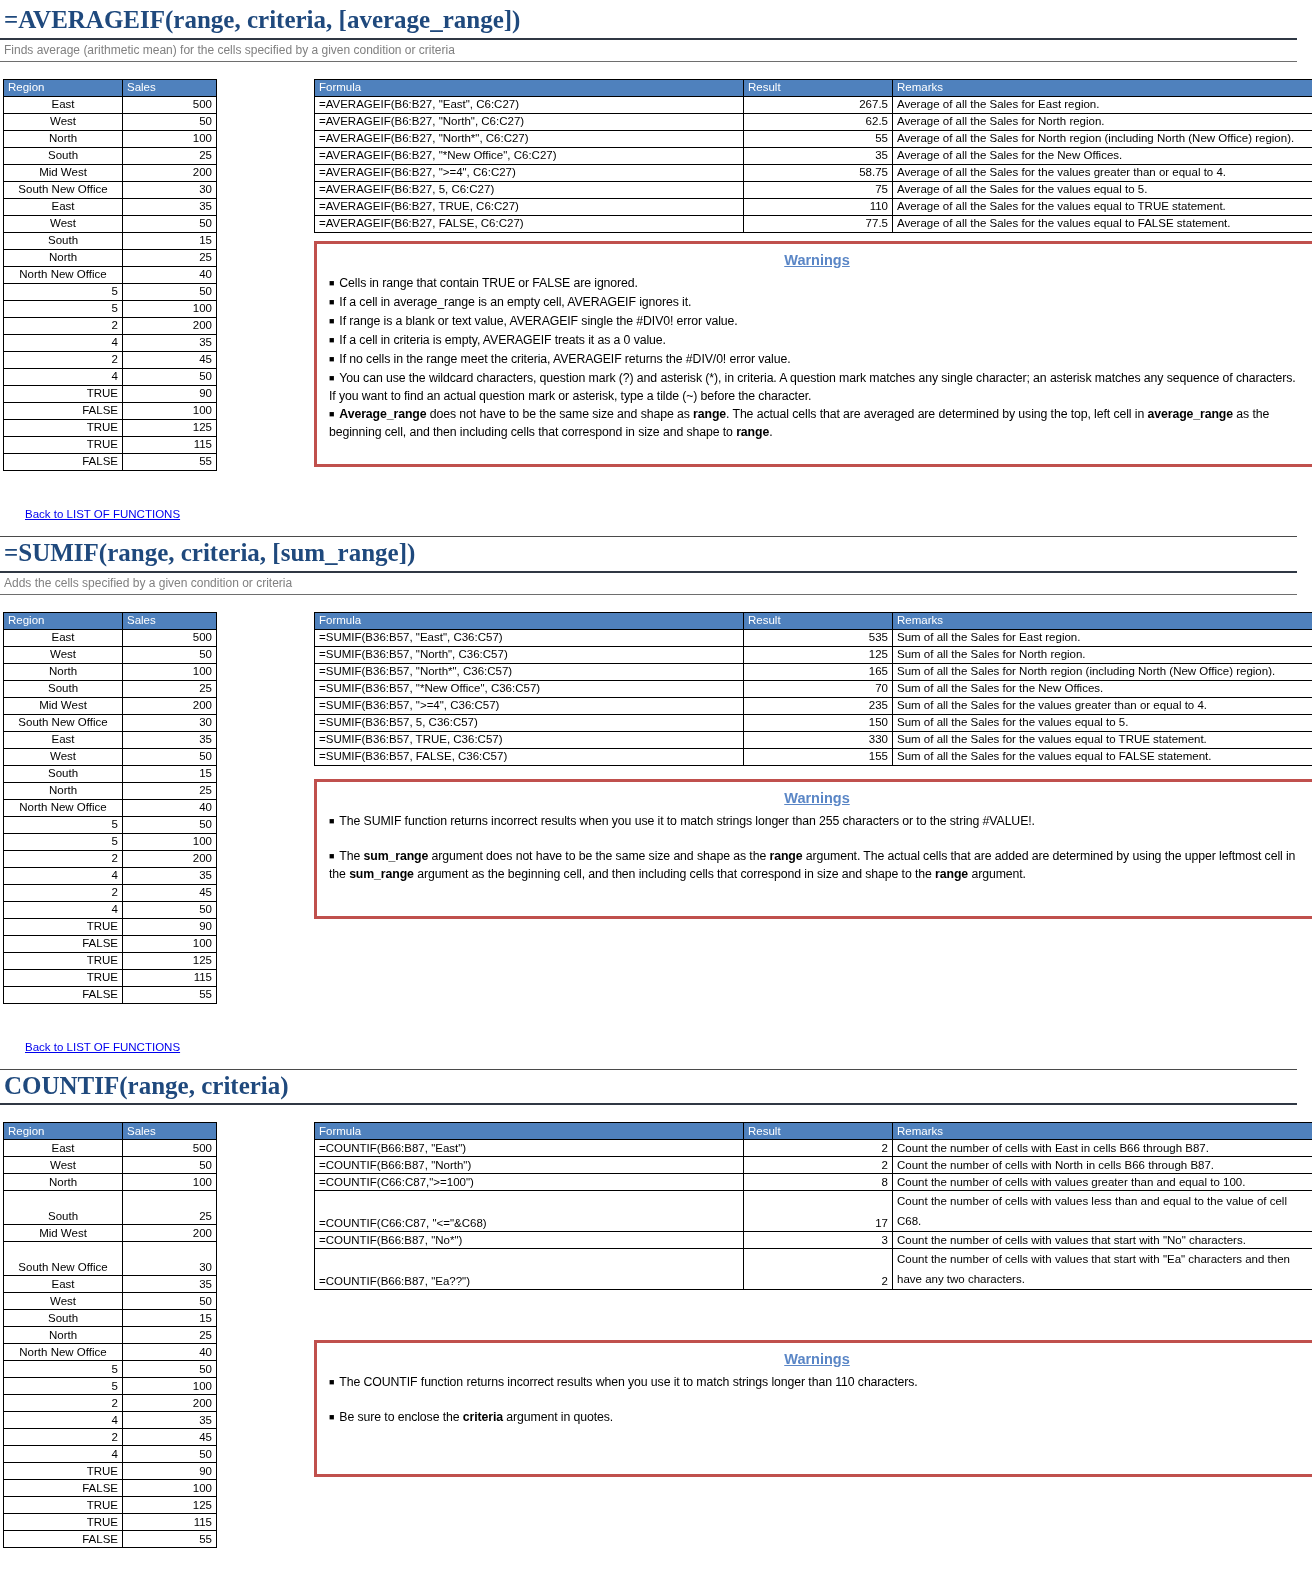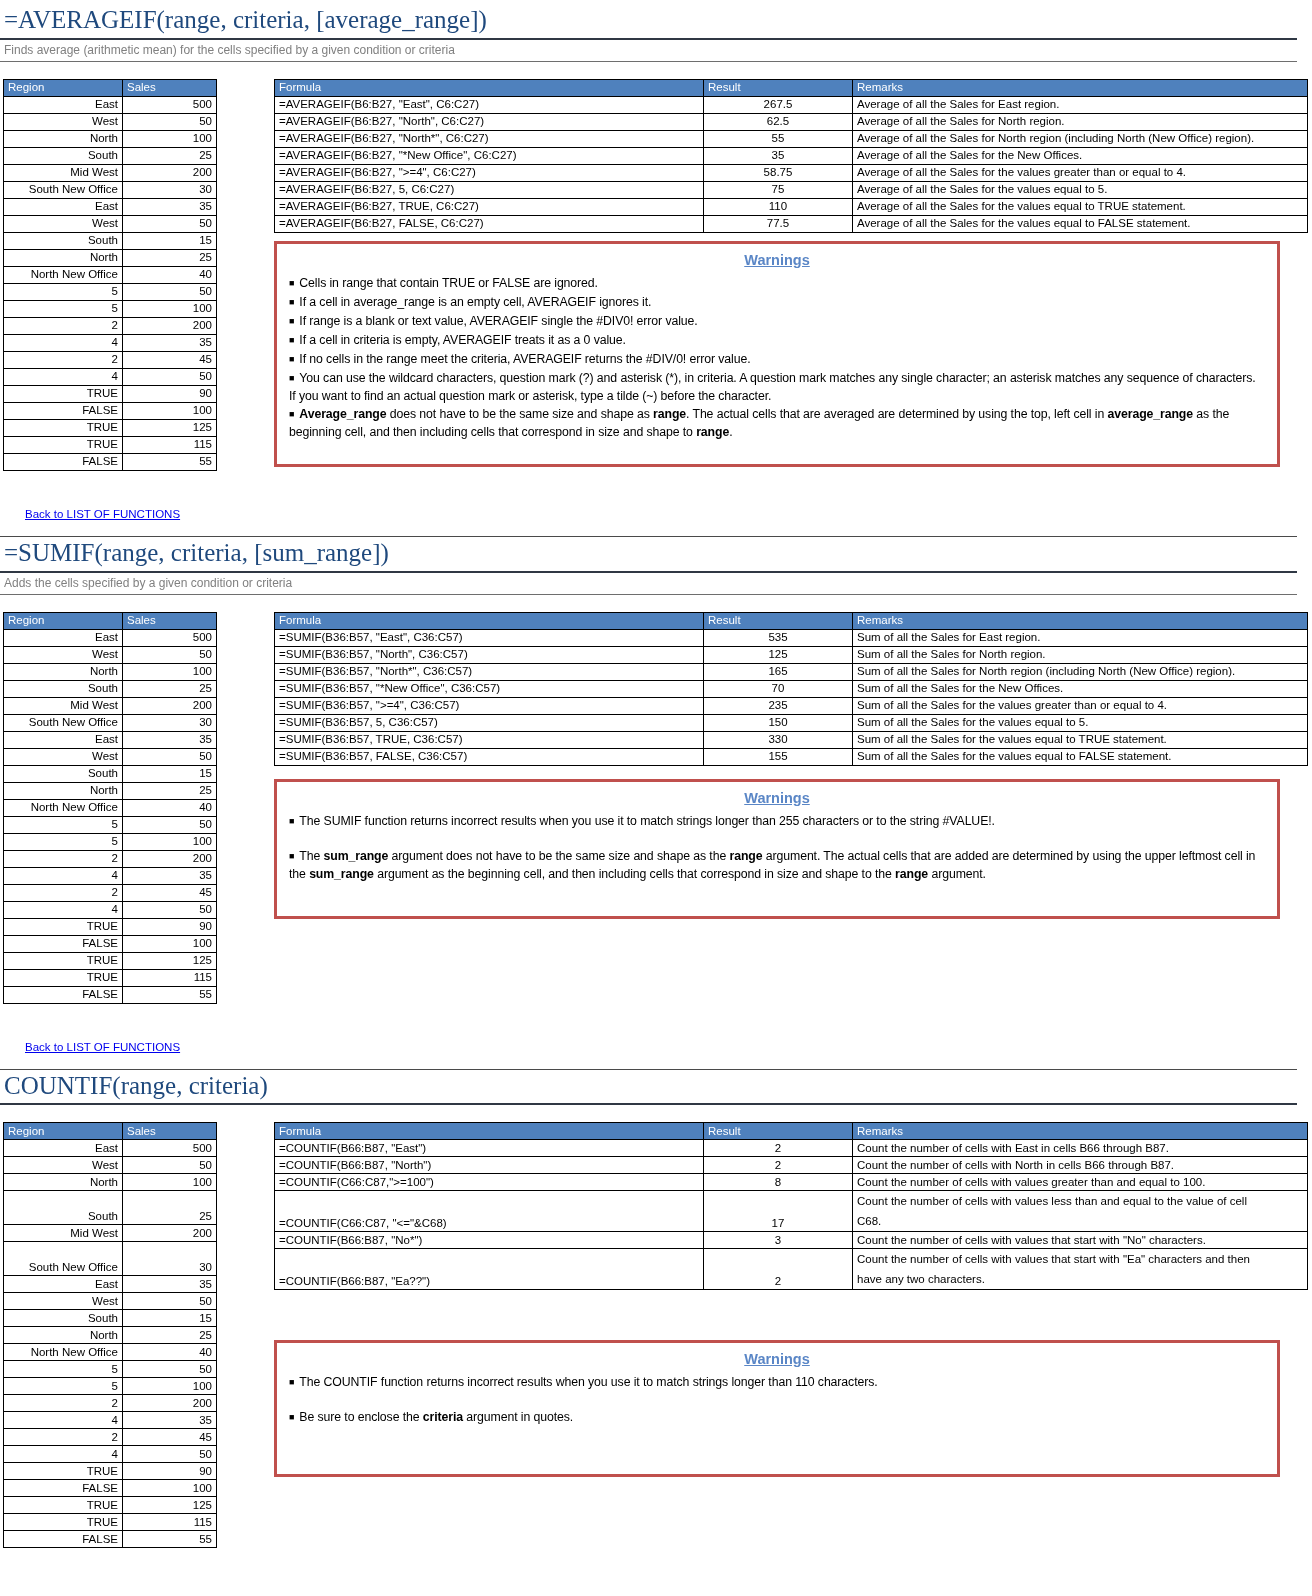--- a/index.html
+++ b/index.html
@@ -6,52 +6,52 @@
   body{width:1312px;font-family:"Liberation Sans",sans-serif;color:#000;}
   .page{width:1297px;padding:0 15px 0 0;}
 
   
   .func-section{margin:0;}
   .sec-0{margin-top:4px;}
   .sec-1 .section-title,.sec-2 .section-title{border-top:1px solid #4a4a4a;}
   .section-title{
     font-family:"Liberation Serif",serif;
     font-size:25px; line-height:1.15; color:var(--title-color);
-    padding:2px 0 3px 4px; border-bottom:2px solid #303844;
+    padding:2px 0 3px 4px; border-bottom:2px solid #303844;font-weight:bold;
   }
   .section-subtitle{
     font-size:12px; color:var(--subtitle-color);
     padding:3px 0 4px 4px; border-bottom:1px solid #6e6e6e;
   }
 
-  .content-row{display:flex; align-items:flex-start; column-gap:57px; margin-top:17px; padding-left:3px;}
+  .content-row{display:flex; align-items:flex-start; column-gap:97px; margin-top:17px; padding-left:3px;}
 
   
   table.data-table{border-collapse:collapse; table-layout:fixed;}
   .data-table th,.data-table td{
     border:1px solid #000; padding:0 4px; height:16px;
     font-size:11.5px; line-height:15px; overflow:hidden;
   }
   .data-table th{
     background:var(--header-bg); color:var(--header-text);
     font-weight:normal; text-align:left;
   }
   .region-table{width:195px;}
   .region-table .col-region{width:110px;}
   .region-table .col-sales{width:85px;}
   .region-table td.val{text-align:right;}
-  td.align-left{text-align:right;} td.align-right{text-align:right;} td.align-center{text-align:right;}
+  td.align-left{text-align:center;} td.align-right{text-align:right;} td.align-center{text-align:right;}
   tr.tall td{height:33px; vertical-align:bottom;}
 
   .right-col{width:1006px;}
   .formula-table{width:1006px;}
   .formula-table .col-formula{width:420px;}
   .formula-table .col-result{width:140px;}
   .formula-table .col-remarks{width:446px;}
-  .formula-table td.result{text-align:center;}
+  .formula-table td.result{text-align:right;}
   .formula-table td.remarks{white-space:nowrap;}
   .formula-table tr.tall td.remarks{white-space:normal;}
   .formula-table tr.tall td.remarks span.wrapbox{display:inline-block; max-width:406px; white-space:normal; line-height:20px;}
 
   
   .warnings-box{
     border:3px solid var(--warn-border);
     margin-top:8px; padding:6px 12px 8px; box-sizing:border-box; width:1006px;
   }
   .sec-0 .warnings-box{min-height:226px;}

